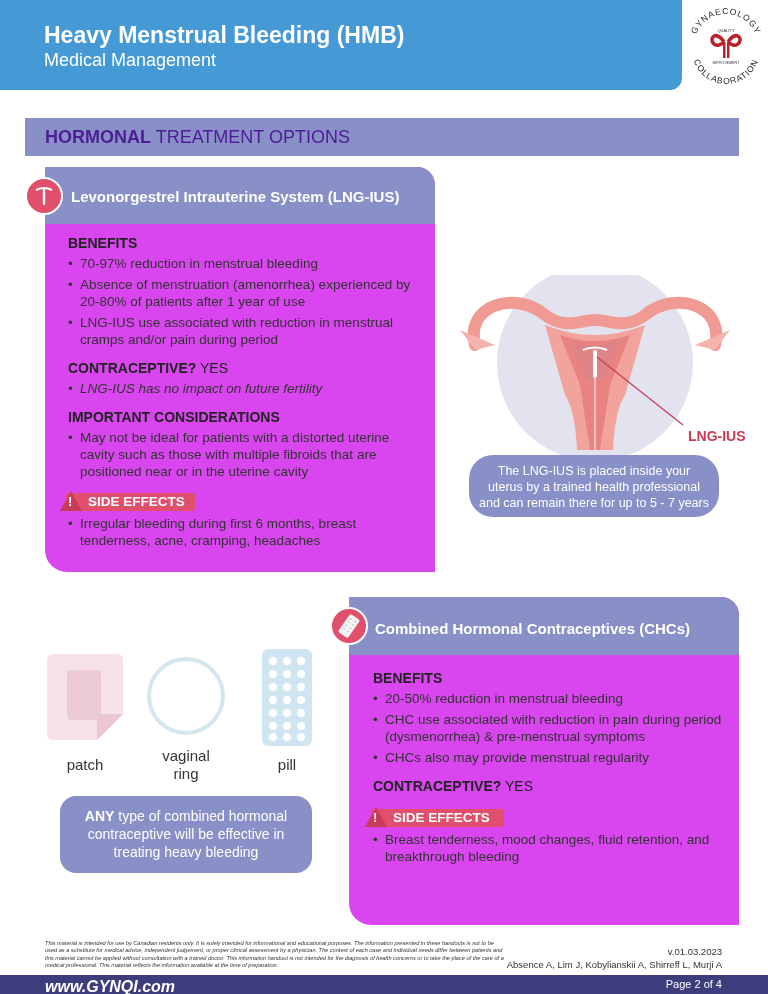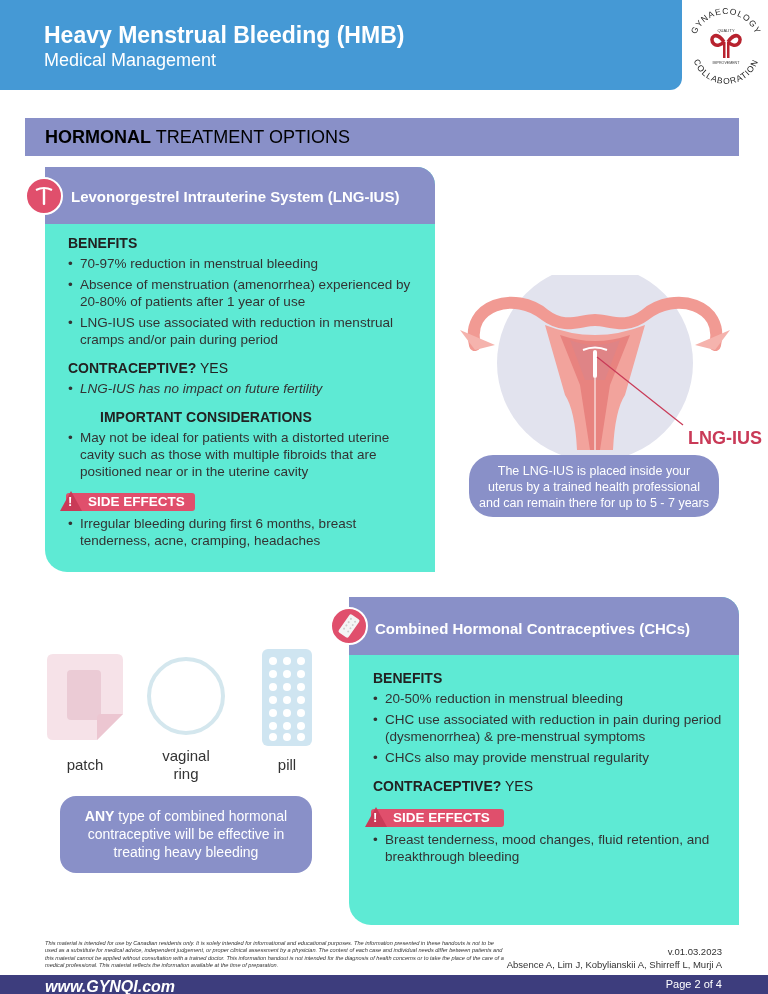--- a/index.html
+++ b/index.html
@@ -2,24 +2,24 @@
 <html><head>
 <meta charset="utf-8">
 <style>
   * { box-sizing: border-box; margin: 0; padding: 0; }
   body { width: 768px; height: 994px; background: #ffffff; font-family: "Liberation Sans", sans-serif; color: #2b2b2b; position: relative; overflow: hidden; }
   .header { position: absolute; left: 0; top: 0; width: 682px; height: 90px; background: #4599d5; border-bottom-right-radius: 12px; padding-left: 43px; }
   .header .title { position: absolute; left: 44px; top: 22px; color: #fff; font-size: 23px; font-weight: bold; }
   .header .subtitle { position: absolute; left: 44px; top: 50px; color: #fff; font-size: 18px; }
   .logo { position: absolute; left: 686px; top: 2px; width: 80px; height: 88px; }
   .section-bar { position: absolute; left: 25px; top: 118px; width: 714px; height: 38px; background: #8990c8; }
-  .section-bar .txt { position: absolute; left: 20px; top: 9px; color: #000000; font-size: 18px; }
+  .section-bar .txt { position: absolute; left: 20px; top: 9px; color: #4c1d95; font-size: 18px; }
   .section-bar b { font-weight: bold; }
 
-  .card { position: absolute; background: #5eead4; }
+  .card { position: absolute; background: #d946ef; }
   .card-head { position: absolute; background: #8990c8; color: #fff; font-weight: bold; font-size: 15px; }
   .icon-circle { position: absolute; width: 38px; height: 38px; border-radius: 50%; background: #e04f6c; border: 2px solid #fff; }
   .h { font-weight: bold; font-size: 14px; color: #222; }
   ul { list-style: none; }
   li { position: relative; padding-left: 12px; font-size: 13.5px; line-height: 17px; margin-top: 4px; color: #333; }
   li::before { content: "•"; position: absolute; left: 0; top: 0; }
   li.it { font-style: italic; }
   .yes { font-weight: normal; }
   .side { position: relative; display: inline-block; height: 18px; background: #e04f6c; color: #fff; font-weight: bold; font-size: 13.5px; padding: 1px 10px 0 22px; border-radius: 3px; }
   .warn { position: absolute; left: -6px; top: -2px; width: 0; height: 0; border-left: 11px solid transparent; border-right: 11px solid transparent; border-bottom: 20px solid #c93a57; }
@@ -69,21 +69,21 @@
     <div class="h">BENEFITS</div>
     <ul>
       <li>70-97% reduction in menstrual bleeding</li>
       <li>Absence of menstruation (amenorrhea) experienced by 20-80% of patients after 1 year of use</li>
       <li>LNG-IUS use associated with reduction in menstrual cramps and/or pain during period</li>
     </ul>
     <div class="h" style="margin-top:12px;"><span>CONTRACEPTIVE?</span><span class="yes"> YES</span></div>
     <ul>
       <li class="it">LNG-IUS has no impact on future fertility</li>
     </ul>
-    <div class="h" style="margin-top:12px;margin-left:32px;">IMPORTANT CONSIDERATIONS</div>
+    <div class="h" style="margin-top:12px;">IMPORTANT CONSIDERATIONS</div>
     <ul>
       <li>May not be ideal for patients with a distorted uterine cavity such as those with multiple fibroids that are positioned near or in the uterine cavity</li>
     </ul>
     <div style="margin-top:12px; margin-left:-2px;">
       <span class="side">
         <span class="warn"></span><span class="warn-mark">!</span>
         <span>SIDE EFFECTS</span>
       </span>
     </div>
     <ul>
@@ -106,21 +106,21 @@
     <path d="M275 55 L260 75 L 240 70 Z" fill="#f5b3ad"></path>
     <path d="M90 50 Q 140 70 190 50 L 170 120 Q 160 135 158 175 L 122 175 Q 120 135 110 120 Z" fill="#f2a39c"></path>
     <path d="M105 60 Q 140 72 175 60 L 155 110 L 145 175 L 135 175 L 125 110 Z" fill="#e8837f"></path>
     <path d="M115 65 Q 140 75 165 65 L 150 105 L 130 105 Z" fill="#d8868a" opacity="0.6"></path>
     <path d="M128 75 Q 140 70 152 75" stroke="#fff" stroke-width="2" fill="none"></path>
     <rect x="138" y="75" width="4" height="28" rx="2" fill="#fff"></rect>
     <line x1="140" y1="103" x2="140" y2="175" stroke="#fff" stroke-width="1"></line>
     <line x1="142" y1="82" x2="228" y2="150" stroke="#c93a57" stroke-width="1.2"></line>
   </svg>
 </div>
-<div style="position:absolute; left:688px; top:428px; color:#c93a57; font-weight:bold; font-size:18px;">LNG-IUS</div>
+<div style="position:absolute; left:688px; top:428px; color:#c93a57; font-weight:bold; font-size:14px;">LNG-IUS</div>
 <div class="caption-box" style="left:469px; top:455px; width:250px; height:62px; padding:8px 10px; font-size:12.5px; line-height:16px;">
   <span>The LNG-IUS is placed inside your uterus by a trained health professional and can remain there for up to 5 - 7 years</span>
 </div>
 
 <div class="card" style="left:349px; top:597px; width:390px; height:328px; border-top-right-radius:18px; border-bottom-left-radius:22px;">
   <div class="card-head" style="left:0; top:0; width:390px; height:58px; border-top-right-radius:18px;">
     <span style="position:absolute; left:26px; top:23px;">Combined Hormonal Contraceptives (CHCs)</span>
   </div>
   <div style="position:absolute; left:24px; top:73px; width:350px;">
     <div class="h">BENEFITS</div>

